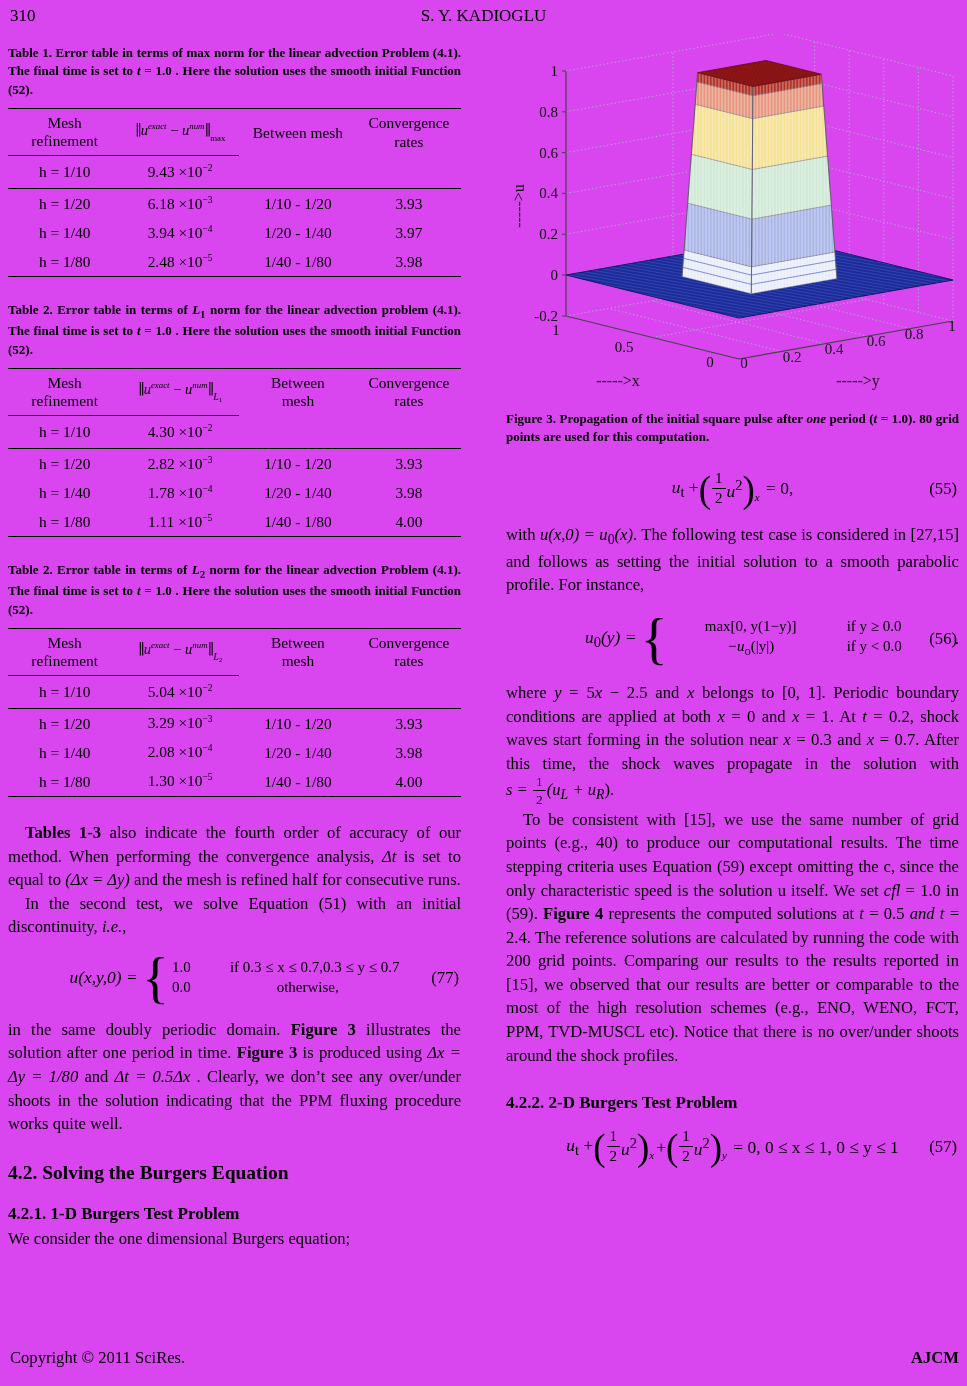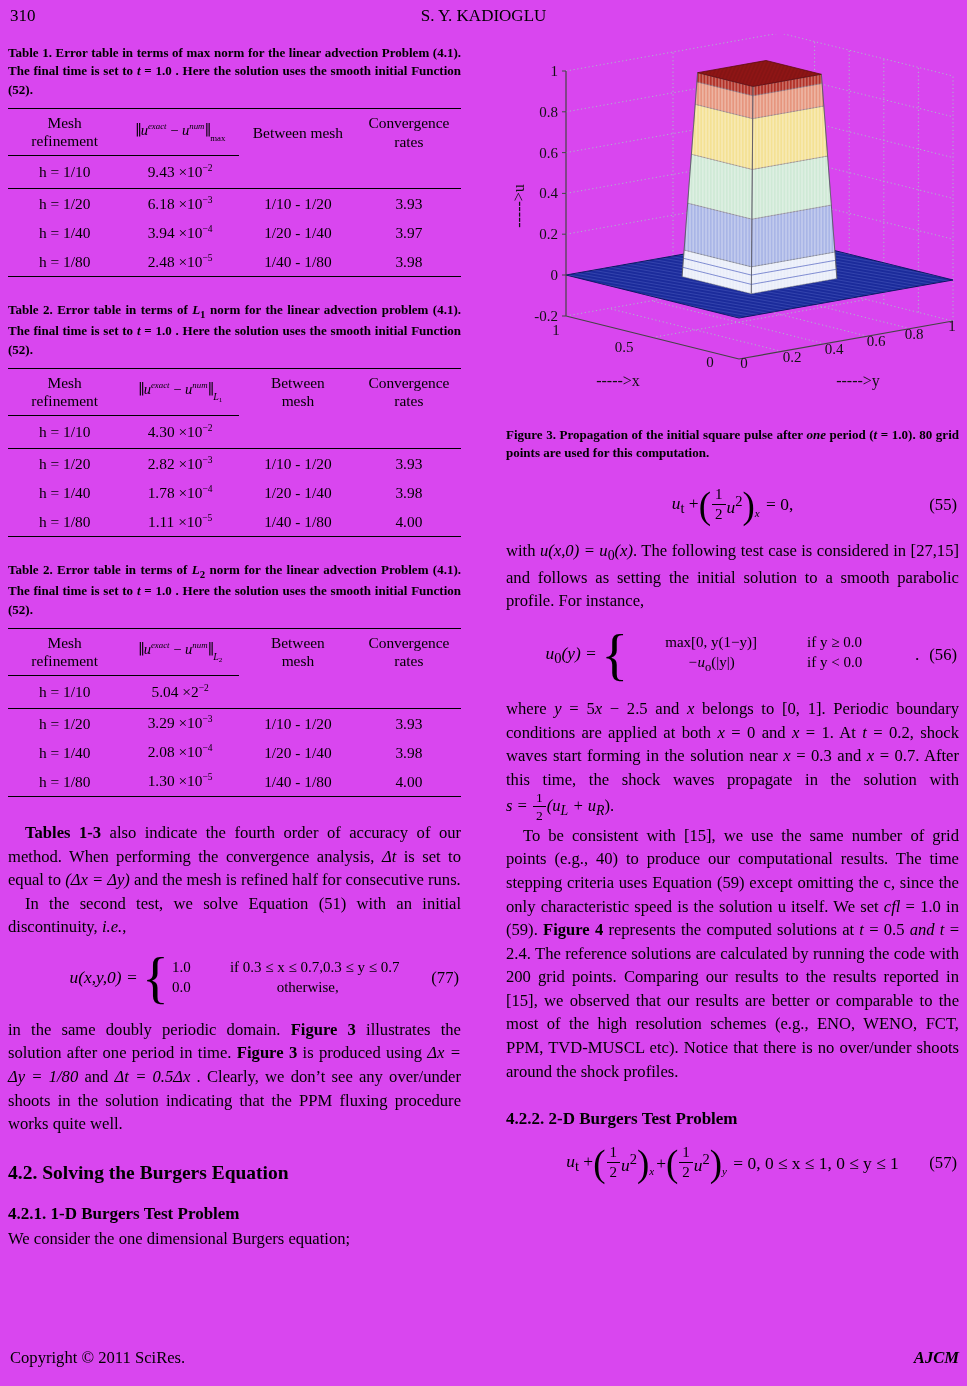--- a/index.html
+++ b/index.html
@@ -52,25 +52,25 @@
   .crow{display:flex;align-items:baseline;}
   .cval{width:44px;text-align:left;}
   .ccond{margin-left:14px;}
   .ccondC{flex:1;text-align:center;}
   .cval2{width:160px;text-align:center;}
   .ccond2{margin-left:16px;width:104px;text-align:left;}
   .casedot{align-self:center;margin-left:4px;}
   .mrun{white-space:pre;}
   
   figure{margin:0;}
-  .figcap{margin-top:26px;}
+  .figcap{margin-top:10px;}
   svg text{font-family:"Liberation Serif","DejaVu Serif",serif;}
   .footer{position:absolute;left:8px;right:8px;top:1348px;font-size:16.6px;}
   .footer .fl{position:absolute;left:2px;}
-  .footer .fr{position:absolute;right:0;font-weight:bold;font-style:italic;}
+  .footer .fr{position:absolute;right:0;font-weight:bold;}
 </style>
 </head>
 <body>
 
 <div class="page">
 
   <div class="runhead">
     <span class="pageno">310</span>
     <span class="author">S. Y. KADIOGLU</span>
   </div>
@@ -158,21 +158,21 @@
         <tr>
           <th class="c1 hb"><span>Mesh</span><br><span>refinement</span></th>
           <th class="c2 hb nrm"><span class="dbar">∥</span><i>u</i><sup>exact</sup><span> − </span><i>u</i><sup>num</sup><span class="dbar">∥</span><span class="dsub"><i>L</i><span class="nn">2</span></span></th>
           <th class="c3" rowspan="2"><span>Between</span><br><span>mesh</span></th>
           <th class="c4" rowspan="2"><span>Convergence</span><br><span>rates</span></th>
         </tr>
       </thead>
       <tbody>
         <tr class="fr">
           <td>h = 1/10</td>
-          <td><span>5.04 ×2</span><sup>−2</sup></td>
+          <td><span>5.04 ×10</span><sup>−2</sup></td>
         </tr>
         <tr class="sep">
           <td>h = 1/20</td>
           <td><span>3.29 ×10</span><sup>−3</sup></td>
           <td>1/10 - 1/20</td>
           <td>3.93</td>
         </tr>
         <tr>
           <td>h = 1/40</td>
           <td><span>2.08 ×10</span><sup>−4</sup></td>
@@ -364,21 +364,21 @@
         <span class="mrun"><i>u</i><sup>2</sup></span>
         <span class="bp">)</span>
         <i class="psub">x</i>
         <span class="mrun"> <span>= 0,</span></span>
       </span>
       <span class="eqtag">(55)</span>
     </div>
 
     <p class="bt"><span>with </span><i>u(x,0) = u</i><sub>0</sub><i>(x)</i><span>. The following test case is considered in [27,15] and follows as setting the initial solution to a smooth parabolic profile. For instance,</span></p>
 
-    <div class="eqwrap" style="margin:14px 0 14px 0;">
+    <div class="eqwrap" style="margin:14px 0 14px 0;justify-content:flex-end;">
       <span class="eqmath">
         <span class="mrun"><i>u</i><sub>0</sub><i>(y) =</i>&nbsp;</span>
         <span class="brace">{</span>
         <span class="cases">
           <span class="crow">
               <span class="cval2">max[0, y(1−y)]</span>
               <span class="ccond2">if y ≥ 0.0</span>
             </span>
           <span class="crow">
               <span class="cval2"><i>−u</i><sub>o</sub><span>(|y|)</span></span>

